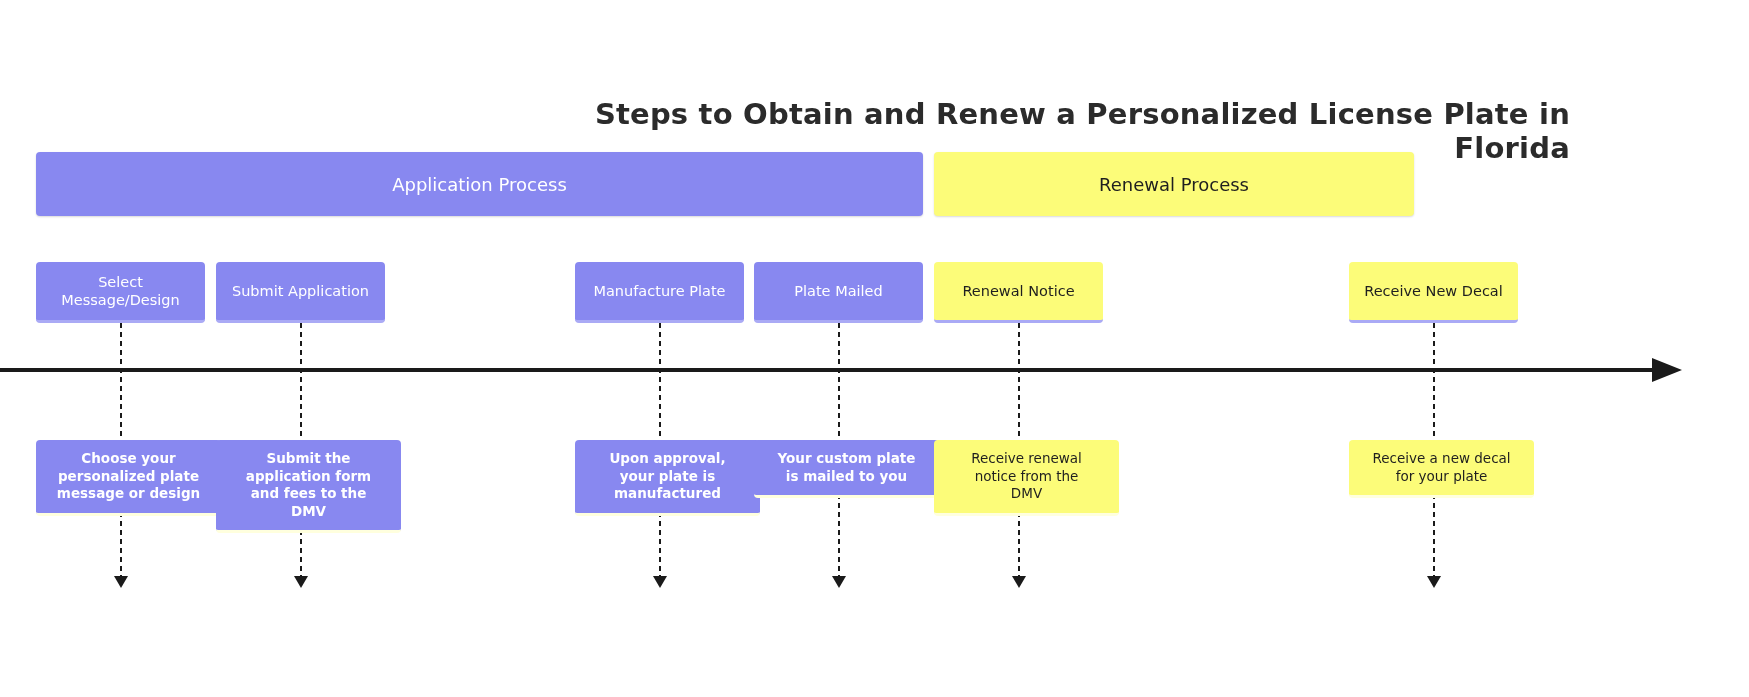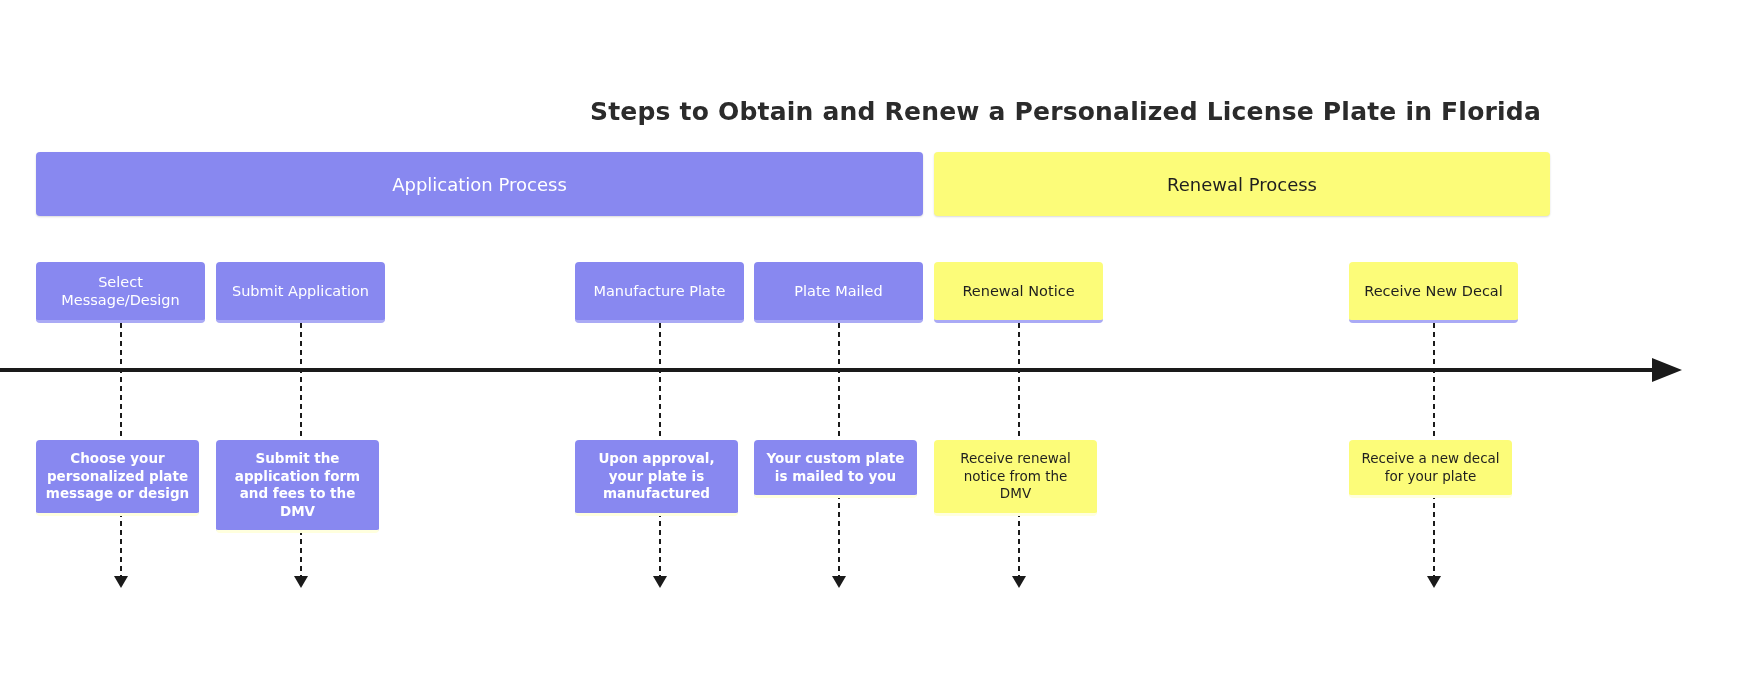--- a/index.html
+++ b/index.html
@@ -7,36 +7,36 @@
     position: relative;
     width: 1749px;
     height: 697px;
     background: #ffffff;
     overflow: hidden;
     font-family: "DejaVu Sans", "Liberation Sans", sans-serif;
   }
   .title {
     position: absolute;
     left: 590px; top: 97px; width: 980px;
-    text-align: left;
-    font-size: 25px;
+    text-align: right;
+    font-size: 29px;
     font-weight: 700;
     color: var(--title-ink, #2b2b2b);
     letter-spacing: 0.2px;
   }
   .section-bar {
     position: absolute;
     top: 152px; height: 64px;
     border-radius: 4px;
     display: flex; align-items: center; justify-content: center;
     font-size: 18px;
     box-shadow: 0 1px 2px rgba(0,0,0,0.15);
   }
   .section-bar.sec0 { left: 36px;  width: 887px; background: var(--purple, #8888f0); color: var(--purple-text, #ffffff); }
-  .section-bar.sec1 { left: 934px; width: 616px; background: var(--yellow, #fcfc79); color: var(--yellow-text, #1f1f1f); }
+  .section-bar.sec1 { left: 934px; width: 480px; background: var(--yellow, #fcfc79); color: var(--yellow-text, #1f1f1f); }
 
   .col { position: absolute; top: 262px; width: 169px; height: 340px; }
 
   .step {
     position: absolute;
     left: 0; top: 0; width: 169px; height: 58px;
     box-sizing: content-box;
     border-radius: 4px;
     display: flex; align-items: center; justify-content: center;
     text-align: center;
@@ -55,21 +55,21 @@
     background: repeating-linear-gradient(
       to bottom,
       var(--ink, #1a1a1a) 0px, var(--ink, #1a1a1a) 5px,
       transparent 5px, transparent 9px
     );
     z-index: 1;
   }
   .detail {
     position: absolute;
     left: 0; top: 178px; width: 157px;
-    padding: 10px 3px;
+    padding: 10px 14px;
     border-radius: 4px;
     text-align: center;
     font-size: 13.5px;
     line-height: 1.3;
     white-space: pre-line;
     border-bottom: 3px solid var(--cream-underline, #ffffde);
     z-index: 2;
   }
   .sec0 .detail { background: var(--purple, #8888f0); color: var(--purple-text, #ffffff); font-weight: 700; }
   .sec1 .detail { background: var(--yellow, #fcfc79); color: var(--yellow-text, #1f1f1f); font-weight: 400; }

